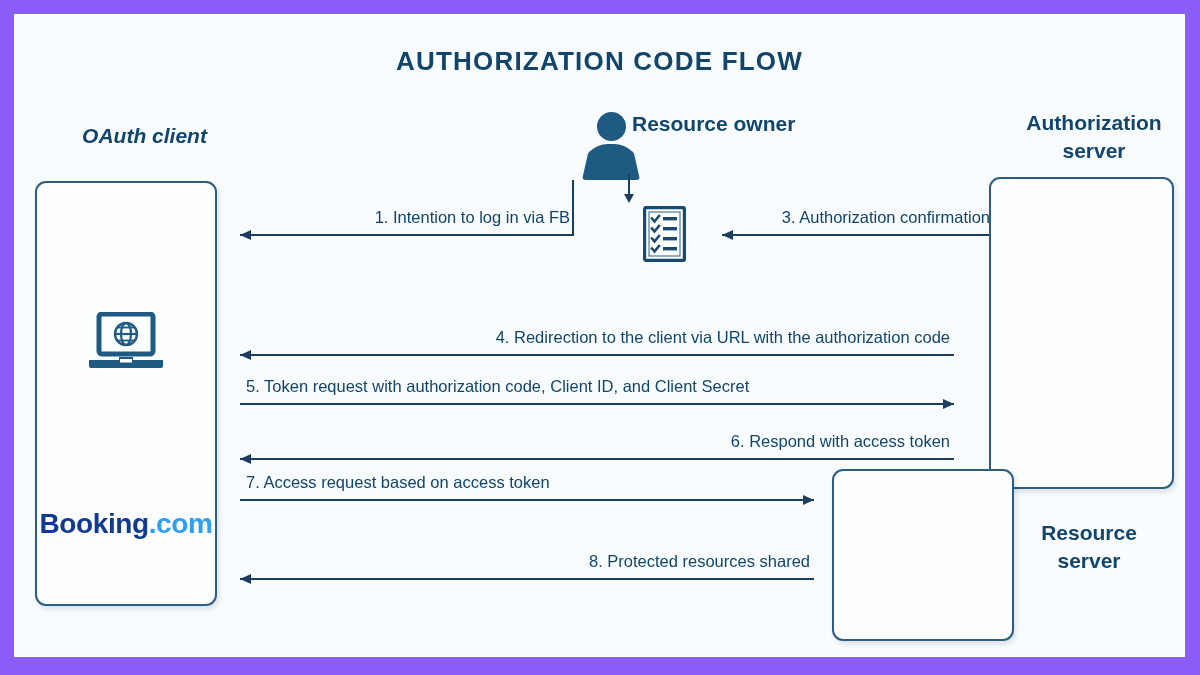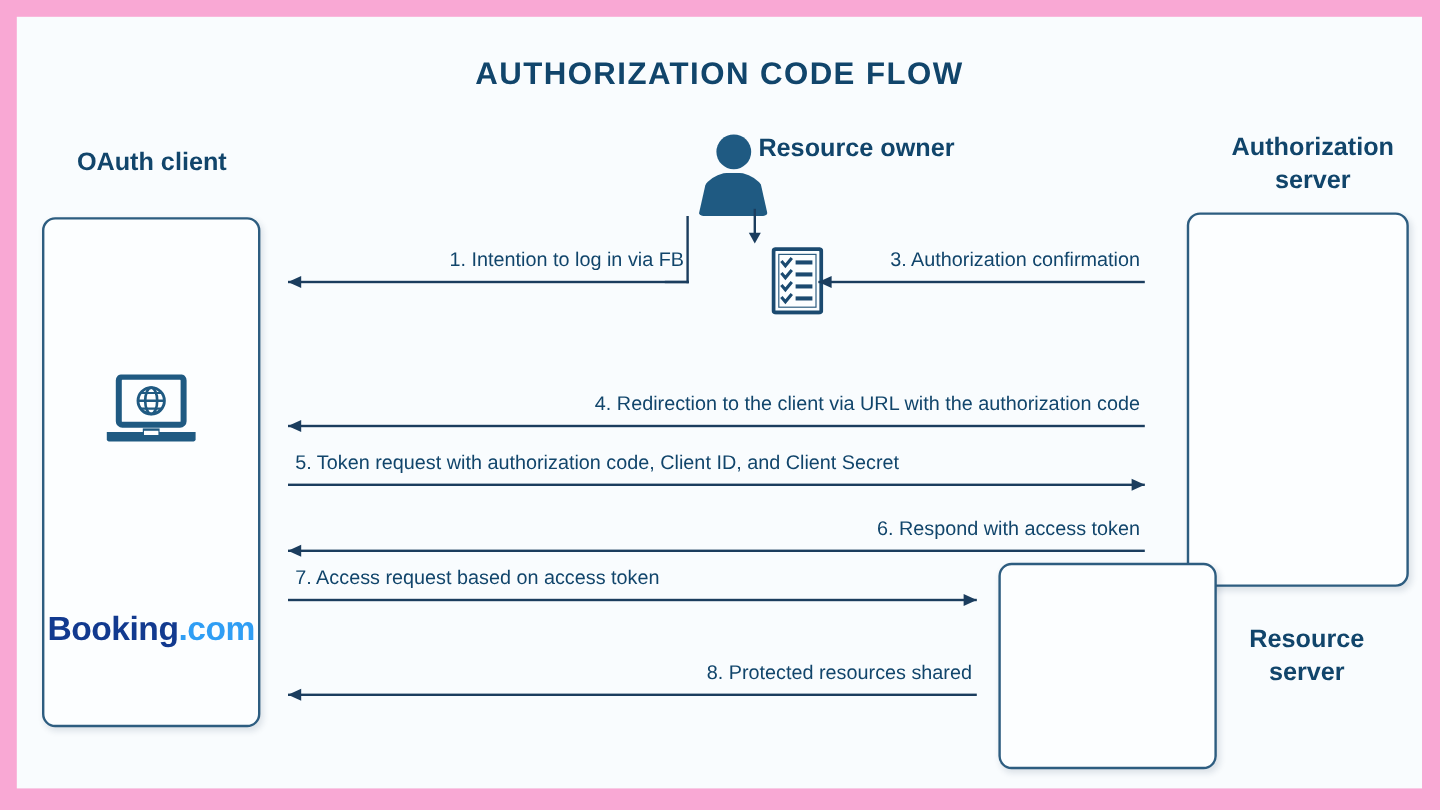--- a/index.html
+++ b/index.html
@@ -4,21 +4,21 @@
 <style>
   * { margin:0; padding:0; box-sizing:border-box; }
   html, body {
     width:1200px; height:675px;
     font-family:"Liberation Sans", sans-serif;
     background:#4a2860;
     overflow:hidden;
   }
   #frame {
     position:absolute; left:0; top:0; width:1200px; height:675px;
-    background:#f9a8d4;
+    background:#8b5cf6;
   }
   #canvas {
     position:absolute;
     left:14px; top:14px;
     width:1171px; height:643px;
     background:#f9fcfe;
   }
 
   
   #title {
@@ -27,21 +27,21 @@
     font-size:26px; font-weight:700; letter-spacing:1.2px;
     color:#11456b;
   }
 
   
   .col-label {
     position:absolute;
     font-size:21px; font-weight:700; color:#11456b;
     text-align:center; line-height:1.35;
   }
-  #label-oauth      { left:5px;   top:108px; width:215px; }
+  #label-oauth      { left:23px;   top:108px; width:215px;font-style:italic; }
   #label-resowner   { left:618px; top:96px;  width:260px; text-align:left; }
   #label-authserver { left:960px; top:95px;  width:240px; }
   #label-resserver  { left:975px; top:505px; width:200px; }
 
   
   .panel {
     position:absolute;
     background:#fcfeff;
     border:2px solid #2d5d80;
     border-radius:11px;
@@ -242,21 +242,21 @@
       <span>Resource</span><br>
       <span>server</span>
     </div>
 
     <div class="msg" style="left:226px; top:178px; width:334px; height:44px;">
       <div class="txt right">1. Intention to log in via FB</div>
       <div class="line" style="width:334px;"></div>
       <div class="head-l"></div>
     </div>
 
-    <div class="msg" style="left:668px; top:178px; width:272px; height:44px;">
+    <div class="msg" style="left:708px; top:178px; width:272px; height:44px;">
       <div class="txt right">3. Authorization confirmation</div>
       <div class="line" style="width:272px;"></div>
       <div class="head-l"></div>
     </div>
 
 
     <div class="msg" style="left:226px; top:298px; width:714px; height:44px;">
       <div class="txt right">4. Redirection to the client via URL with the authorization code</div>
       <div class="line" style="width:714px;"></div>
       <div class="head-l"></div>

